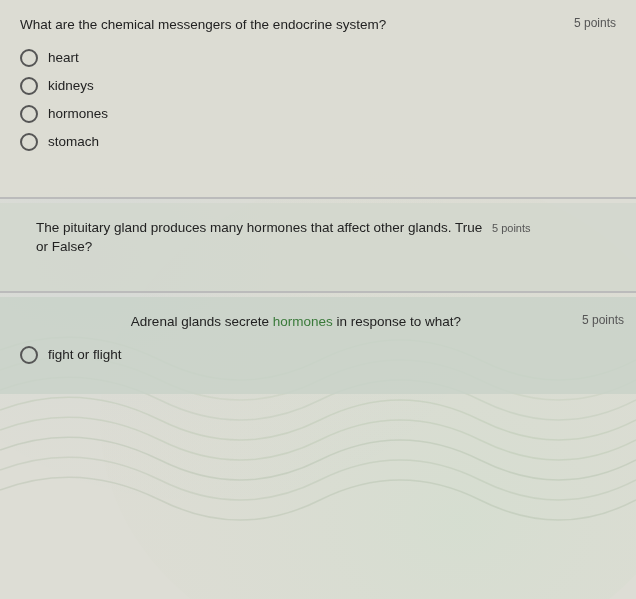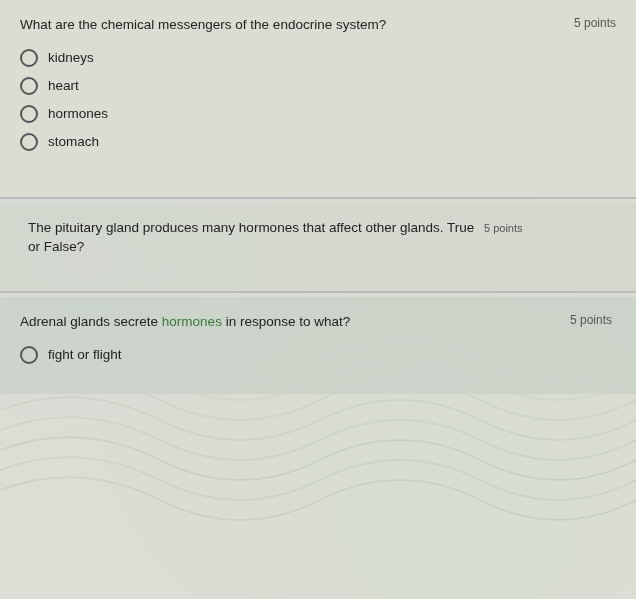--- a/index.html
+++ b/index.html
@@ -94,31 +94,32 @@
     .option-label {
       font-size: 13.5px;
       color: #222;
     }
 
     
     .question-block-2 {
       position: relative;
       z-index: 1;
       background-color: rgba(210, 215, 205, 0.82);
-      padding: 16px 20px 20px 28px;
+      padding: 16px 20px 20px 36px;
       margin-bottom: 4px;
       border-bottom: 2px solid #bbb;
     }
 
     
     .question-block-3 {
       position: relative;
       z-index: 1;
       background-color: rgba(200, 210, 200, 0.80);
-      padding: 16px 24px 20px 20px;
+      padding: 16px 12px 20px 20px;
+      text-align: center;
     }
 
     .highlight {
       color: #3a7a3a;
       font-weight: normal;
     }
 
     .inline-points {
       font-size: 11px;
       color: #555;
@@ -159,25 +160,25 @@
   </div>
 
   <div class="question-block">
     <div class="question-header">
       <span class="question-text">What are the chemical messengers of the endocrine system?</span>
       <span class="points-label">5 points</span>
     </div>
     <ul class="options-list">
       <li class="option-item">
         <span class="radio-circle"></span>
+        <span class="option-label">heart</span>
+      </li>
+      <li class="option-item">
+        <span class="radio-circle"></span>
         <span class="option-label">kidneys</span>
-      </li>
-      <li class="option-item">
-        <span class="radio-circle"></span>
-        <span class="option-label">heart</span>
       </li>
       <li class="option-item">
         <span class="radio-circle"></span>
         <span class="option-label">hormones</span>
       </li>
       <li class="option-item">
         <span class="radio-circle"></span>
         <span class="option-label">stomach</span>
       </li>
     </ul>

